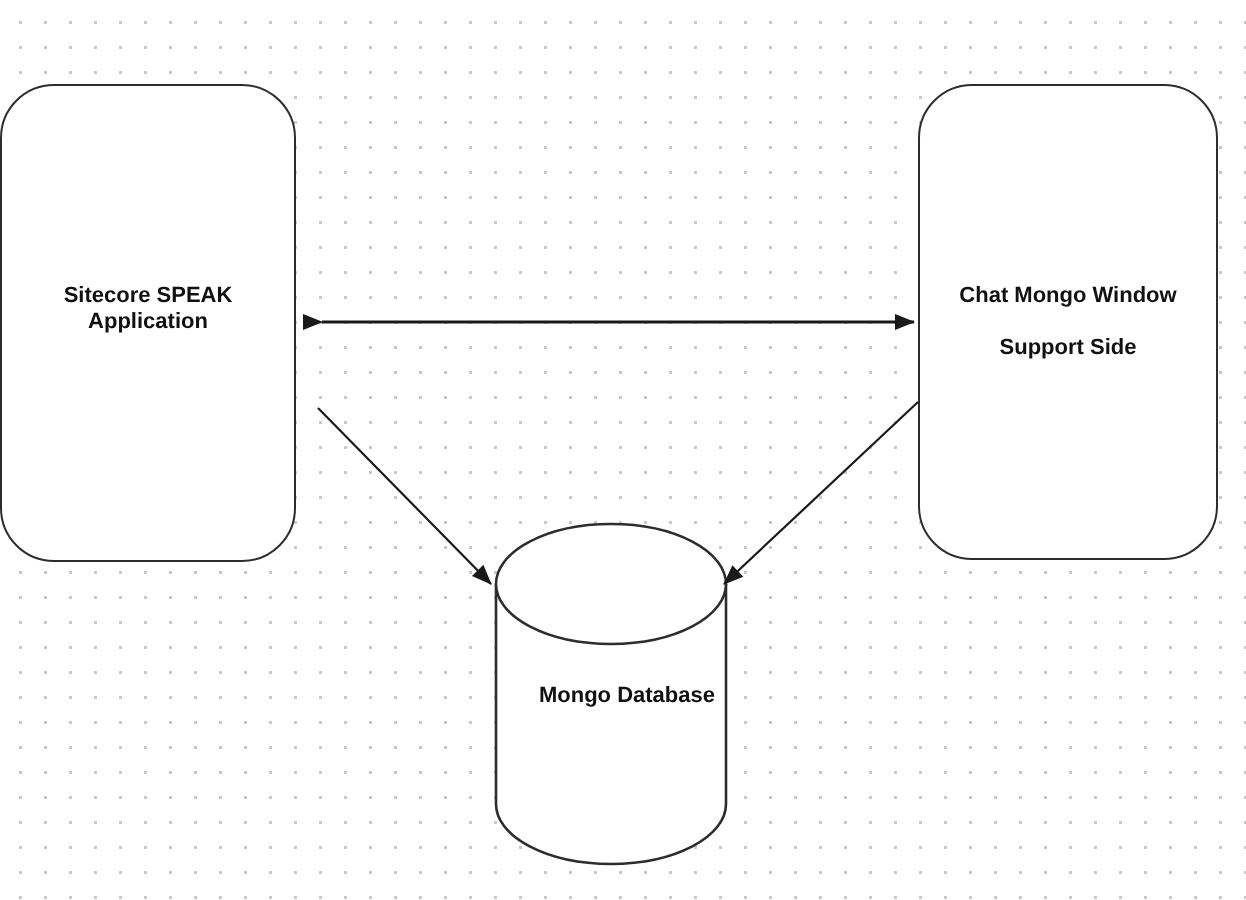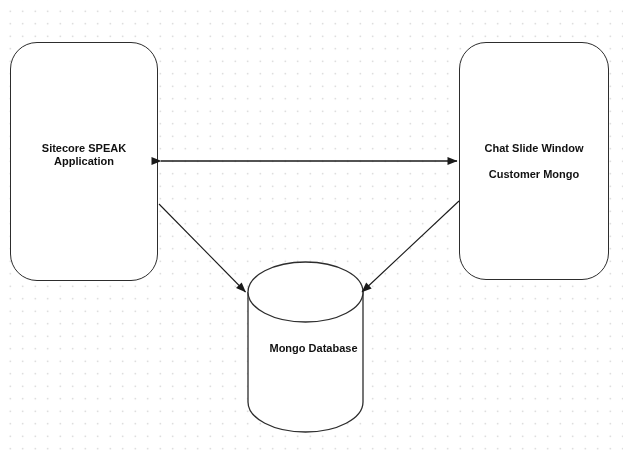--- a/index.html
+++ b/index.html
@@ -41,21 +41,21 @@
     flex-direction: column;
     justify-content: center;
     align-items: center;
     font-size: 11px;
     font-weight: bold;
     color: #111111;
     text-align: center;
     line-height: 13px;
   }
   .node-left {
-    left: 10px;
+    left: 0;
     top: 42px;
     width: 148px;
     height: 239px;
   }
   .node-right {
     left: 459px;
     top: 42px;
     width: 150px;
     height: 238px;
   }
@@ -86,23 +86,23 @@
 <div class="canvas">
 
 
   <div class="node node-left">
     <div>Sitecore SPEAK</div>
     <div>Application</div>
     <div class="line-spacer"></div>
   </div>
 
   <div class="node node-right">
-    <div>Chat Slide Window</div>
+    <div>Chat Mongo Window</div>
     <div class="line-spacer"></div>
-    <div>Customer Mongo</div>
+    <div>Support Side</div>
   </div>
 
   <svg class="svg-layer" viewBox="0 0 623 450" xmlns="http://www.w3.org/2000/svg">
     <defs>
       <marker id="arrow" markerWidth="11" markerHeight="9" refX="10" refY="4.5" orient="auto" markerUnits="userSpaceOnUse">
         <path d="M0.5,0.5 L10.5,4.5 L0.5,8.5 Z" fill="#1a1a1a"></path>
       </marker>
     </defs>
 
     <g>

